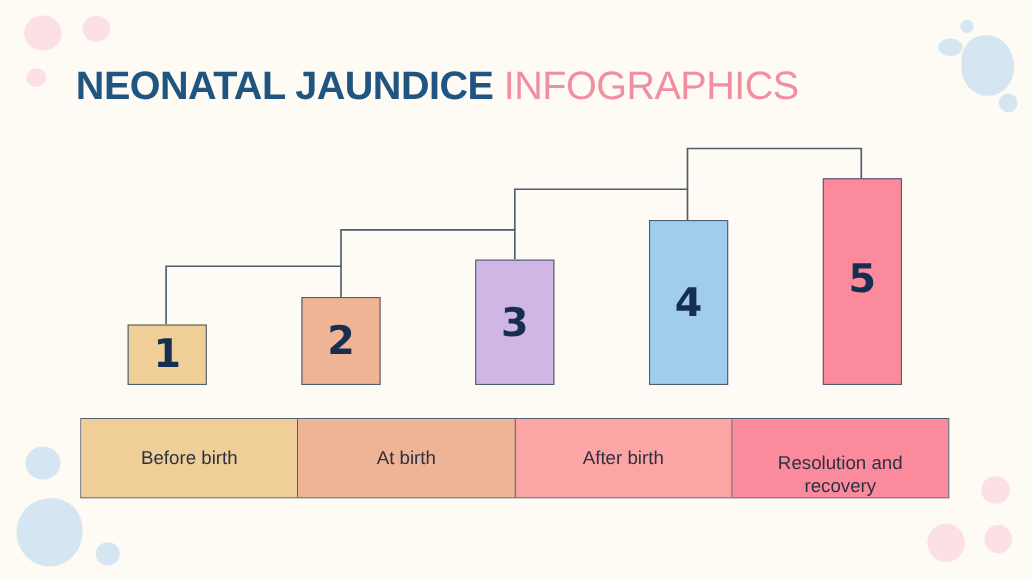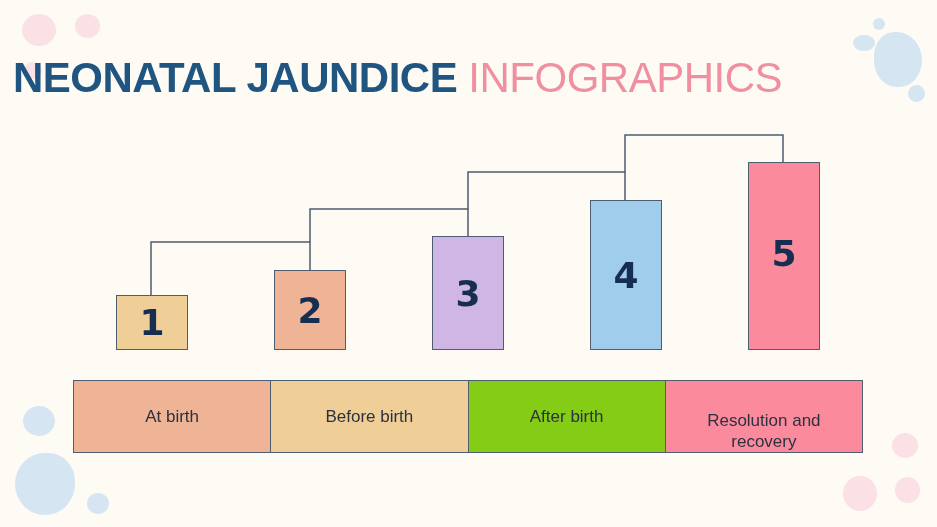--- a/index.html
+++ b/index.html
@@ -3,21 +3,21 @@
 <meta charset="utf-8">
 <style>
   html, body { margin: 0; padding: 0; }
   body {
     width: 937px; height: 527px; overflow: hidden;
     background: #fdfbf3; position: relative;
     font-family: "Liberation Sans", sans-serif;
   }
   .title {
     position: absolute; left: 0; width: 795px; top: 50px;
-    text-align: center; font-size: 42px; line-height: 56px; letter-spacing: -0.5px;
+    text-align: center; font-size: 36px; line-height: 56px; letter-spacing: -0.5px;
     white-space: nowrap;
   }
   .title .strong { color: #1f5580; font-weight: bold; }
   .title .light { color: #f08fa0; font-weight: normal; }
   .blob { position: absolute; border-radius: 50%; }
   .pink { background: #fbe0e6; }
   .blue { background: #d5e6f2; }
   .step-box {
     position: absolute; box-sizing: border-box; border: 1.5px solid #4e5d70;
     display: flex; align-items: center; justify-content: center;
@@ -77,25 +77,25 @@
   <span>3</span>
 </div>
 <div class="step-box" style="left:590px;top:200px;width:72px;height:150px;background:#a1cdec;">
   <span>4</span>
 </div>
 <div class="step-box" style="left:748px;top:162px;width:72px;height:188px;background:#fb8b9c;align-items:flex-start;padding-top:70px;">
   <span>5</span>
 </div>
 
 <div class="stage-row">
+  <div class="stage" style="background:#efce98;">
+    <span>Before birth</span>
+  </div>
   <div class="stage" style="background:#efb396;">
     <span>At birth</span>
   </div>
-  <div class="stage" style="background:#efce98;">
-    <span>Before birth</span>
-  </div>
-  <div class="stage" style="background:#84cc16;">
+  <div class="stage" style="background:#fca5a5;">
     <span>After birth</span>
   </div>
   <div class="stage" style="background:#fb8b9c;align-items:flex-end;">
     <span style="display:block;max-width:135px;">Resolution and recovery</span>
   </div>
 </div>
 
 </body></html>

